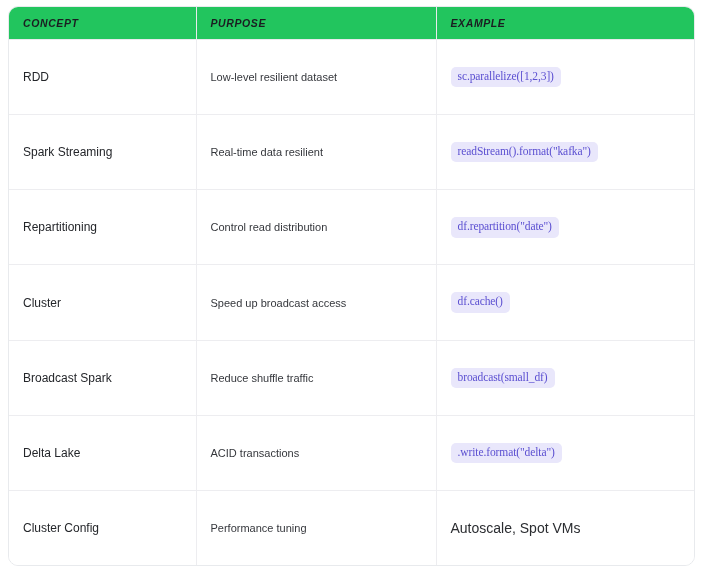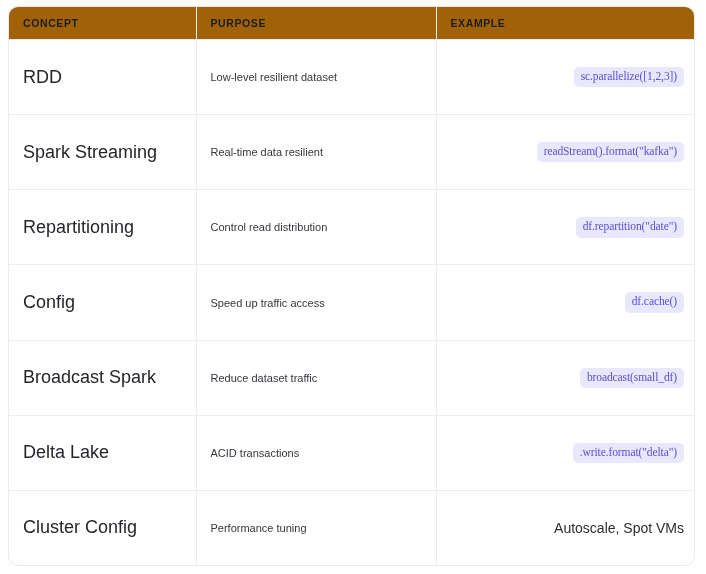--- a/index.html
+++ b/index.html
@@ -40,52 +40,53 @@
     height: 100%;
     border-collapse: collapse;
     table-layout: fixed;
   }
 
   col.col-concept { width: 187px; }
   col.col-purpose { width: 240px; }
   col.col-example { width: 258px; }
 
   thead th {
-    background: #a16207;
+    background: #22c55e;
     text-align: left;
     font-size: 10.5px;
     font-weight: 700;
     letter-spacing: 0.6px;
     color: #1b1d21;
     padding: 0 0 0 14px;
     height: 32px;
     vertical-align: middle;
     border-bottom: 1px solid #e8eaed;
     border-right: 1px solid #e8eaed;
     text-transform: uppercase;
     white-space: nowrap;
+    font-style: italic;
   }
   thead th:last-child { border-right: none; }
 
   tbody td {
     height: 59.5px;
     padding: 0 10px 0 14px;
     vertical-align: middle;
     border-bottom: 1px solid #ededf0;
     border-right: 1px solid #ededf0;
     font-size: 11.5px;
     color: #2b2d31;
     background: #ffffff;
   }
   tbody td:last-child { border-right: none; }
   tbody tr:last-child td { border-bottom: none; }
 
-  td.cell-concept { color: #24262a; font-size: 18px; }
+  td.cell-concept { color: #24262a; font-size: 12px; }
   td.cell-purpose { color: #35373c; font-size: 11px; }
-  td.cell-example { font-size: 11px; text-align: right; }
+  td.cell-example { font-size: 11px; }
 
   .code-chip {
     display: inline-block;
     background: #e9e7fb;
     color: #5b4fd1;
     border-radius: 5px;
     padding: 3px 7px 4px 7px;
     font-family: "Liberation Serif", "DejaVu Serif", serif;
     font-size: 11.5px;
     line-height: 1.15;
@@ -127,27 +128,27 @@
             <td class="cell-concept">Spark Streaming</td>
             <td class="cell-purpose">Real-time data resilient</td>
             <td class="cell-example"><span class="code-chip">readStream().format("kafka")</span></td>
           </tr>
           <tr>
             <td class="cell-concept">Repartitioning</td>
             <td class="cell-purpose">Control read distribution</td>
             <td class="cell-example"><span class="code-chip">df.repartition("date")</span></td>
           </tr>
           <tr>
-            <td class="cell-concept">Config</td>
-            <td class="cell-purpose">Speed up traffic access</td>
+            <td class="cell-concept">Cluster</td>
+            <td class="cell-purpose">Speed up broadcast access</td>
             <td class="cell-example"><span class="code-chip">df.cache()</span></td>
           </tr>
           <tr>
             <td class="cell-concept">Broadcast Spark</td>
-            <td class="cell-purpose">Reduce dataset traffic</td>
+            <td class="cell-purpose">Reduce shuffle traffic</td>
             <td class="cell-example"><span class="code-chip">broadcast(small_df)</span></td>
           </tr>
           <tr>
             <td class="cell-concept">Delta Lake</td>
             <td class="cell-purpose">ACID transactions</td>
             <td class="cell-example"><span class="code-chip">.write.format("delta")</span></td>
           </tr>
           <tr>
             <td class="cell-concept">Cluster Config</td>
             <td class="cell-purpose">Performance tuning</td>

